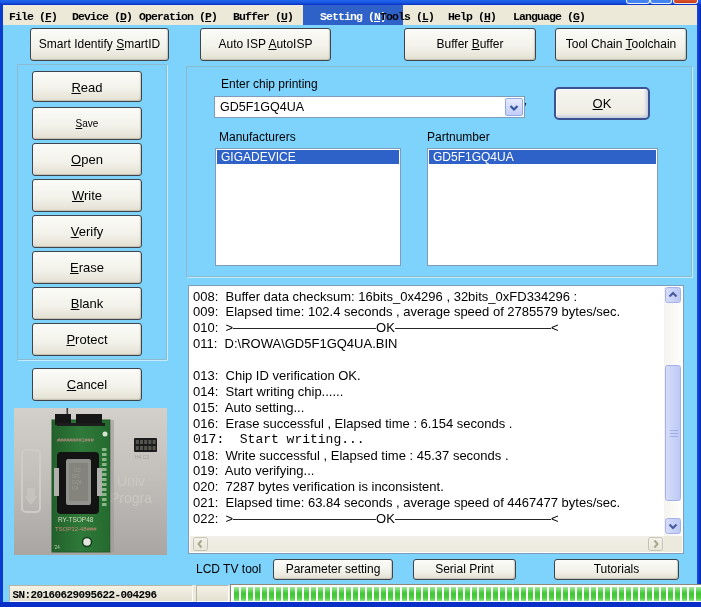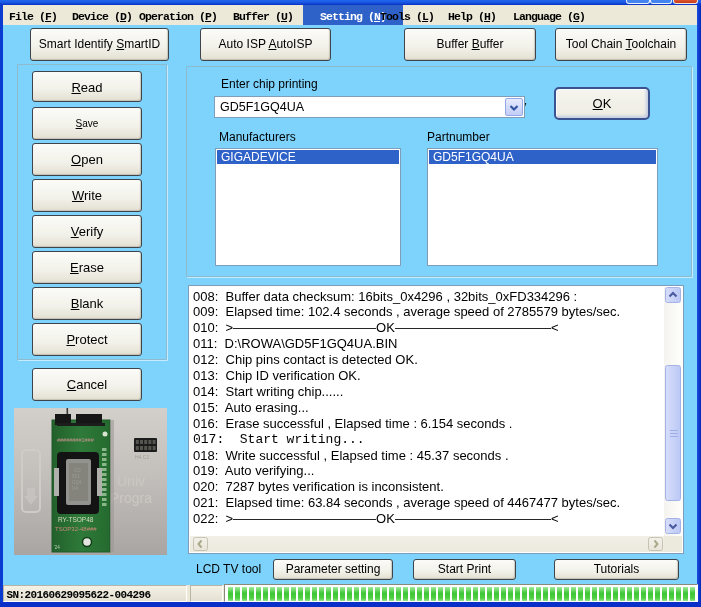--- a/index.html
+++ b/index.html
@@ -169,24 +169,23 @@
   </div>
   <div class="field" style="left:427px;top:148px;width:231px;height:118px;">
     <div class="sel" style="position:absolute;left:1px;right:1px;top:1px;height:14px;font-size:12px;line-height:14px;padding-left:4px;">GD5F1GQ4UA</div>
   </div>
 
   <div class="field" id="log" style="left:188px;top:285px;width:496px;height:269px;">
     <div class="ln" style="top:2.5px;">008:  Buffer data checksum: 16bits_0x4296 , 32bits_0xFD334296 :</div>
     <div class="ln" style="top:18.4px;">009:  Elapsed time: 102.4 seconds , average speed of 2785579 bytes/sec.</div>
     <div class="ln" style="top:34.3px;">010:  &gt;———————————OK————————————&lt;</div>
     <div class="ln" style="top:50.2px;">011:  D:\ROWA\GD5F1GQ4UA.BIN</div>
-    <div class="ln" style="top:66.1px;">012:  Chip pins contact is detected OK.</div>
     <div class="ln" style="top:82px;">013:  Chip ID verification OK.</div>
     <div class="ln" style="top:97.9px;">014:  Start writing chip......</div>
-    <div class="ln" style="top:113.8px;">015:  Auto erasing...</div>
+    <div class="ln" style="top:113.8px;">015:  Auto setting...</div>
     <div class="ln" style="top:129.7px;">016:  Erase successful , Elapsed time : 6.154 seconds .</div>
     <div class="ln" style="top:145.6px;font-family:Liberation Mono, monospace;">017:  Start writing...</div>
     <div class="ln" style="top:161.5px;">018:  Write successful , Elapsed time : 45.37 seconds .</div>
     <div class="ln" style="top:177.4px;">019:  Auto verifying...</div>
     <div class="ln" style="top:193.3px;">020:  7287 bytes verification is inconsistent.</div>
     <div class="ln" style="top:209.2px;">021:  Elapsed time: 63.84 seconds , average speed of 4467477 bytes/sec.</div>
     <div class="ln" style="top:225.1px;">022:  &gt;———————————OK————————————&lt;</div>
     
     <div style="position:absolute;right:1px;top:1px;width:18px;bottom:17px;background:linear-gradient(90deg,#F4F3EE,#FEFEFC);"></div>
     <div class="sb" style="right:2px;top:1px;width:16px;height:16px;">
@@ -218,24 +217,24 @@
     </div>
     <div class="sb sbh" style="right:20px;bottom:2px;width:15px;height:14px;">
       <svg width="13" height="12" style="position:absolute;left:0;top:0;">
           <path d="M5.5 2.5 L8.5 6 L5.5 9.5" fill="none" stroke="#AAA889" stroke-width="2"></path>
         </svg>
     </div>
   </div>
 
   <div class="lbl" style="left:196px;top:562px;">LCD TV tool</div>
   <div class="btn" style="left:273px;top:559px;width:120px;height:21px;line-height:19px;">Parameter setting</div>
-  <div class="btn" style="left:413px;top:559px;width:103px;height:21px;line-height:19px;">Start Print</div>
+  <div class="btn" style="left:413px;top:559px;width:103px;height:21px;line-height:19px;">Serial Print</div>
   <div class="btn" style="left:554px;top:559px;width:125px;height:21px;line-height:19px;">Tutorials</div>
 
-  <div class="abs" id="status" style="left:3px;top:585px;width:638px;height:17px;background:#ECE9D8;">
+  <div class="abs" id="status" style="left:9px;top:585px;width:638px;height:17px;background:#ECE9D8;">
     <div style="position:absolute;left:0;top:0;width:184px;height:17px;background:linear-gradient(#F4F1E6,#E4E1D2);
       border:1px solid;border-color:#B8B5A4 #fff #fff #B8B5A4;box-sizing:border-box;
       font-family:'Liberation Mono',monospace;font-weight:bold;font-size:11px;letter-spacing:-0.6px;line-height:11px;padding:4px 0 0 2.5px;">SN:20160629095622-004296</div>
     <div style="position:absolute;left:187px;top:0;width:33px;height:17px;background:linear-gradient(#F4F1E6,#E4E1D2);
       border:1px solid;border-color:#B8B5A4 #fff #fff #B8B5A4;box-sizing:border-box;"></div>
     <div id="pbar" style="position:absolute;left:221px;top:-1px;width:474px;height:18px;background:#fff;
       border:1px solid;border-color:#8A8877 #FDFDFB #FDFDFB #8A8877;box-sizing:border-box;">
       <svg style="position:absolute;left:3px;top:2px;" width="468" height="14">
         <defs>
           <linearGradient id="gseg" x1="0" y1="0" x2="0" y2="1">

